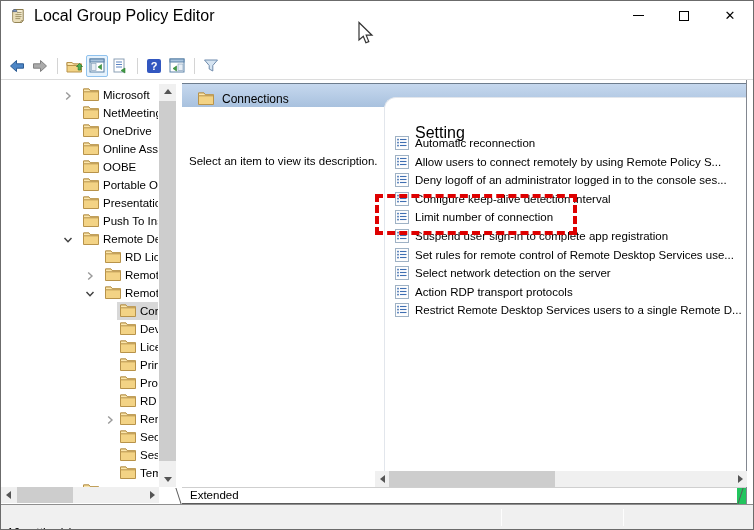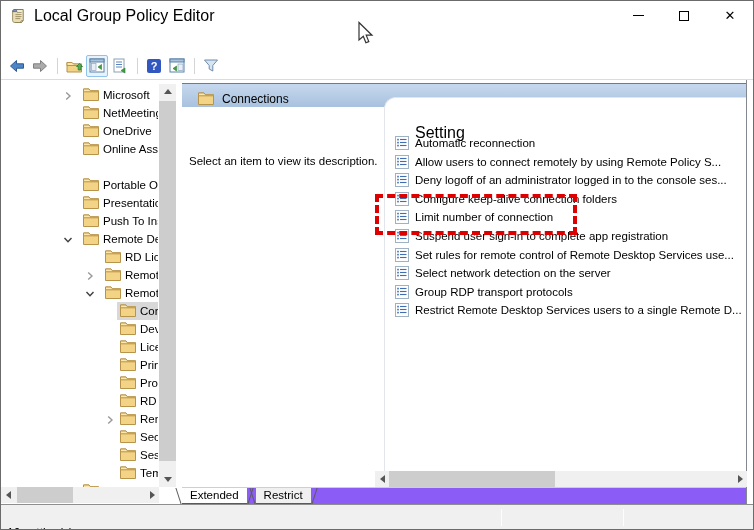--- a/index.html
+++ b/index.html
@@ -59,22 +59,22 @@
                 border-left:1px solid #e2e6ec; border-top:1px solid #e2e6ec; border-radius:12px 0 0 0; }
   .col-header { position:absolute; left:30px; top:14px; font-size:16px;margin-top:12px; }
   .set-rows { position:absolute; left:0; top:36px; right:0; }
   .set-row { position:absolute; left:0; right:2px; height:18.6px;text-decoration:underline; }
   .set-ico { position:absolute; left:10px; top:2px; width:14px; height:14px; }
   .set-label { position:absolute; left:30px; top:0; line-height:18.6px; font-size:11.5px; white-space:nowrap; overflow:hidden; right:2px; }
   .annot-box { position:absolute; left:193px; top:114px; width:202px; height:41px;
                border:4px dashed #de0000; z-index:5; }
   .hscroll-list { position:absolute; left:193px; top:391px; width:372px; height:16px; background:#f0f0f0; }
   
-  .tabstrip { position:absolute; left:0; top:407px; right:0; height:17px; background:#8b5cf6;
-              border-top:1px solid #cfcfcf; display:flex; padding-left:0; }
+  .tabstrip { position:absolute; left:0; top:407px; right:0; height:17px; background:#22c55e;
+              border-top:1px solid #cfcfcf; display:flex; padding-left:0;flex-direction:column; }
   .tab { position:relative; height:16px; line-height:15px; padding:0 8px; font-size:11.5px;
          border-bottom:1px solid #5a5a5a; margin-right:9px; background:#f0f0f0; }
   .tab::before { content:''; position:absolute; left:-4px; top:0; bottom:-1px; width:8px;
                  border-left:1px solid #5a5a5a; transform:skewX(18deg); }
   .tab::after  { content:''; position:absolute; right:-4px; top:0; bottom:-1px; width:8px;
                  border-right:1px solid #5a5a5a; transform:skewX(-18deg); }
   .tab.active { background:#fff; z-index:2; }
   
   .statusbar { position:absolute; left:0; top:503px; right:0; height:26px; background:#f0f0f0; border-top:1px solid #8e8e8e; }
   .status-text { position:absolute; left:6px; top:16px; line-height:24px; font-size:12px; }
@@ -198,20 +198,27 @@
             </svg></span>
           <span class="tree-label" style="left: 102px;">OneDrive</span>
         </div>
         <div class="tree-row" style="top: 54px;">
           <span class="tree-folder" style="left: 82px;"><svg width="16" height="13" viewBox="0 0 16 13">
               <path d="M0.5 1 h5.5 l1.5 1.8 H15.5 V12.5 H0.5 Z" fill="#f3d385" stroke="#b8934a"></path>
               <path d="M0.5 1 h5.5 l1.5 1.8 H15.5 V3.8 H0.5 Z" fill="#fbe6ad" stroke="#b8934a"></path>
             </svg></span>
           <span class="tree-label" style="left: 102px;">Online Assistance</span>
         </div>
+        <div class="tree-row" style="top: 72px;">
+          <span class="tree-folder" style="left: 82px;"><svg width="16" height="13" viewBox="0 0 16 13">
+              <path d="M0.5 1 h5.5 l1.5 1.8 H15.5 V12.5 H0.5 Z" fill="#f3d385" stroke="#b8934a"></path>
+              <path d="M0.5 1 h5.5 l1.5 1.8 H15.5 V3.8 H0.5 Z" fill="#fbe6ad" stroke="#b8934a"></path>
+            </svg></span>
+          <span class="tree-label" style="left: 102px;">OOBE</span>
+        </div>
         <div class="tree-row" style="top: 90px;">
           <span class="tree-folder" style="left: 82px;"><svg width="16" height="13" viewBox="0 0 16 13">
               <path d="M0.5 1 h5.5 l1.5 1.8 H15.5 V12.5 H0.5 Z" fill="#f3d385" stroke="#b8934a"></path>
               <path d="M0.5 1 h5.5 l1.5 1.8 H15.5 V3.8 H0.5 Z" fill="#fbe6ad" stroke="#b8934a"></path>
             </svg></span>
           <span class="tree-label" style="left: 102px;">Portable Operating System</span>
         </div>
         <div class="tree-row" style="top: 108px;">
           <span class="tree-folder" style="left: 82px;"><svg width="16" height="13" viewBox="0 0 16 13">
               <path d="M0.5 1 h5.5 l1.5 1.8 H15.5 V12.5 H0.5 Z" fill="#f3d385" stroke="#b8934a"></path>
@@ -434,21 +441,21 @@
                   <line x1="5" y1="3.5" x2="11.5" y2="3.5"></line>
                   <line x1="5" y1="6.5" x2="11.5" y2="6.5"></line>
                   <line x1="5" y1="9.5" x2="11.5" y2="9.5"></line>
                 </g>
                 <g fill="#3f6fb2">
                   <rect x="2.2" y="2.8" width="1.6" height="1.6"></rect>
                   <rect x="2.2" y="5.8" width="1.6" height="1.6"></rect>
                   <rect x="2.2" y="8.8" width="1.6" height="1.6"></rect>
                 </g>
               </svg></span>
-            <span class="set-label">Configure keep-alive connection folders</span>
+            <span class="set-label">Configure keep-alive detection interval</span>
           </div>
           <div class="set-row" style="top: 74.4px;">
             <span class="set-ico"><svg width="14" height="14" viewBox="0 0 14 14">
                 <rect x="0.5" y="0.5" width="13" height="13" fill="#fdfdfd" stroke="#9fb2c5"></rect>
                 <g stroke="#3f6fb2" stroke-width="1.1">
                   <line x1="5" y1="3.5" x2="11.5" y2="3.5"></line>
                   <line x1="5" y1="6.5" x2="11.5" y2="6.5"></line>
                   <line x1="5" y1="9.5" x2="11.5" y2="9.5"></line>
                 </g>
                 <g fill="#3f6fb2">
@@ -514,21 +521,21 @@
                   <line x1="5" y1="3.5" x2="11.5" y2="3.5"></line>
                   <line x1="5" y1="6.5" x2="11.5" y2="6.5"></line>
                   <line x1="5" y1="9.5" x2="11.5" y2="9.5"></line>
                 </g>
                 <g fill="#3f6fb2">
                   <rect x="2.2" y="2.8" width="1.6" height="1.6"></rect>
                   <rect x="2.2" y="5.8" width="1.6" height="1.6"></rect>
                   <rect x="2.2" y="8.8" width="1.6" height="1.6"></rect>
                 </g>
               </svg></span>
-            <span class="set-label">Group RDP transport protocols</span>
+            <span class="set-label">Action RDP transport protocols</span>
           </div>
           <div class="set-row" style="top: 167.4px;">
             <span class="set-ico"><svg width="14" height="14" viewBox="0 0 14 14">
                 <rect x="0.5" y="0.5" width="13" height="13" fill="#fdfdfd" stroke="#9fb2c5"></rect>
                 <g stroke="#3f6fb2" stroke-width="1.1">
                   <line x1="5" y1="3.5" x2="11.5" y2="3.5"></line>
                   <line x1="5" y1="6.5" x2="11.5" y2="6.5"></line>
                   <line x1="5" y1="9.5" x2="11.5" y2="9.5"></line>
                 </g>
                 <g fill="#3f6fb2">

